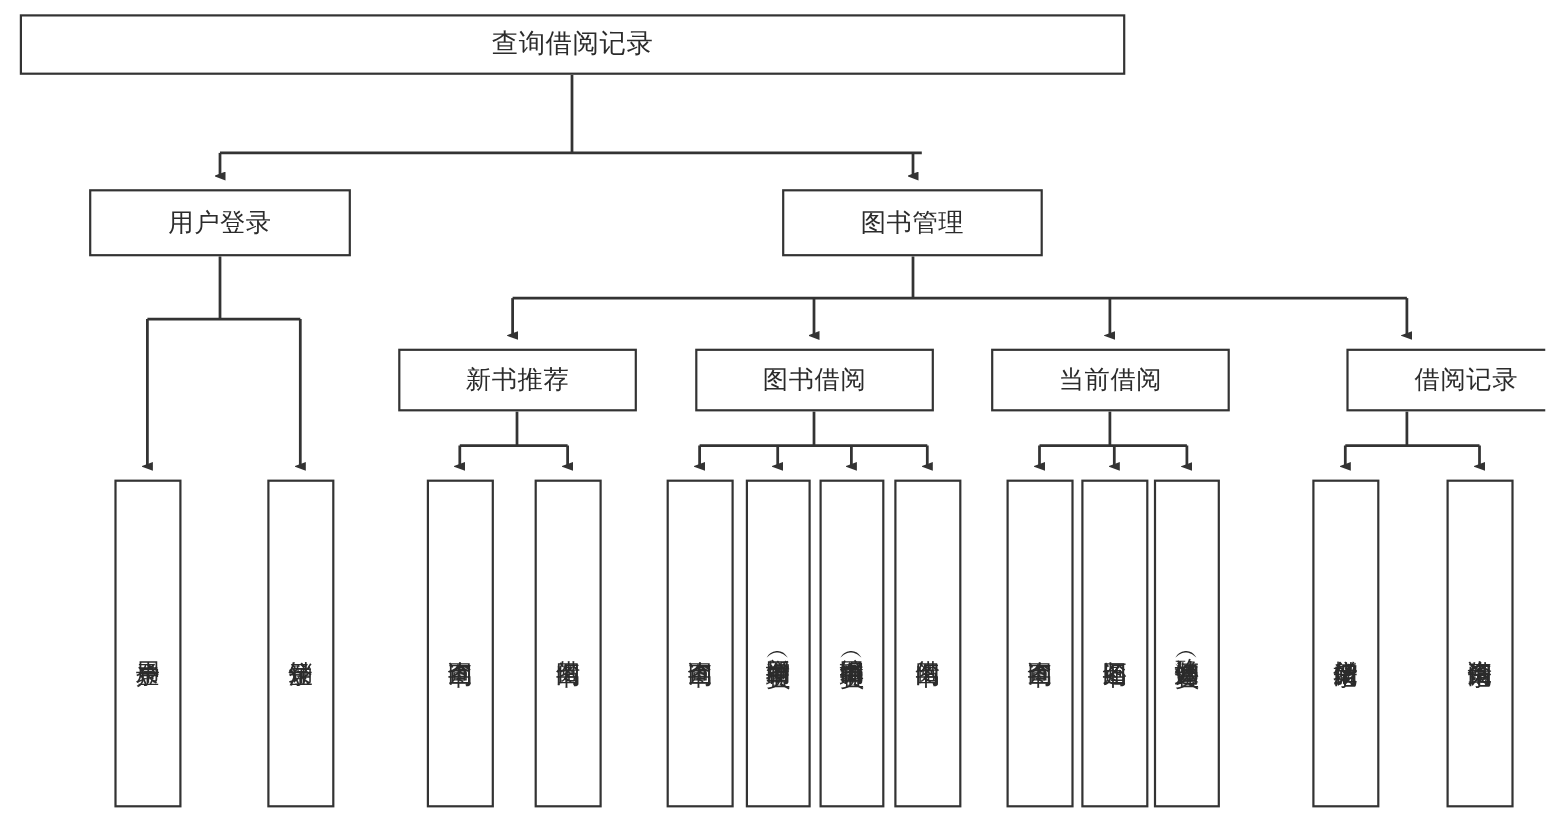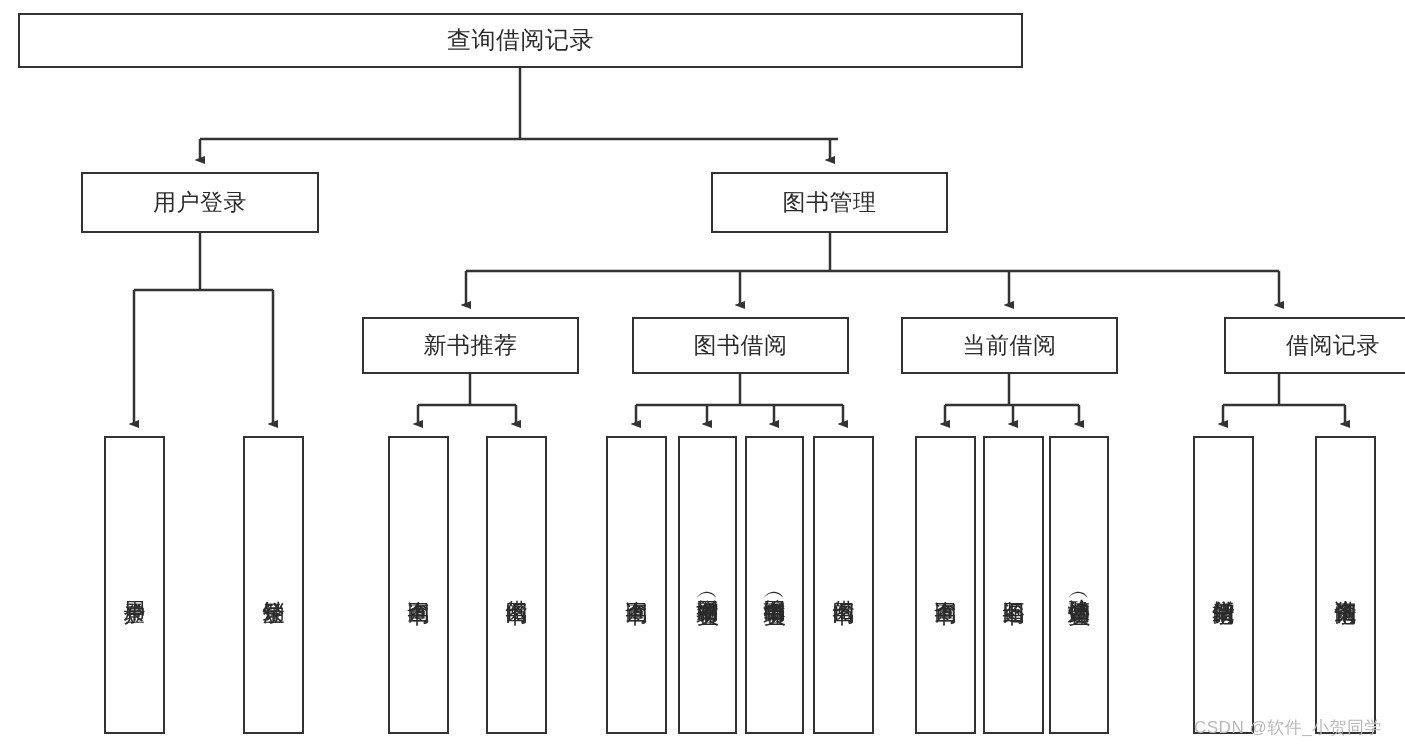--- a/index.html
+++ b/index.html
@@ -190,15 +190,14 @@
   <div class="node v" style="left: 1049px; top: 436px; width: 60px; height: 298px;">
     <span class="vlabel">确认归还（管理员）</span>
   </div>
   <div class="node v" style="left: 1193px; top: 436px; width: 61px; height: 298px;">
     <span class="vlabel">新增借阅记录</span>
   </div>
   <div class="node v" style="left: 1315px; top: 436px; width: 61px; height: 298px;">
     <span class="vlabel">查询借阅记录</span>
   </div>
 
-  <div class="watermark" style="left:1194px; top:716px;">CSDN @软件_小贺同学</div>
 
 </div>
 
 </body></html>

